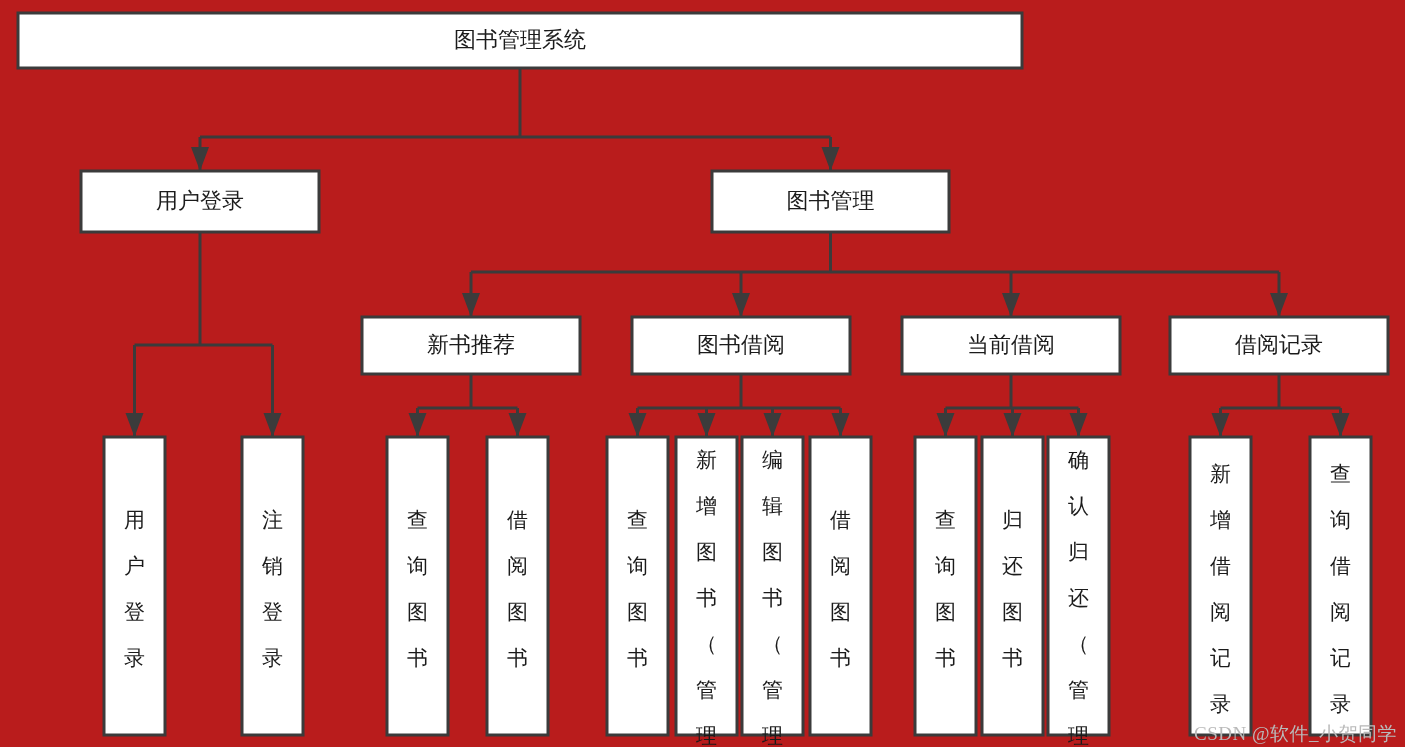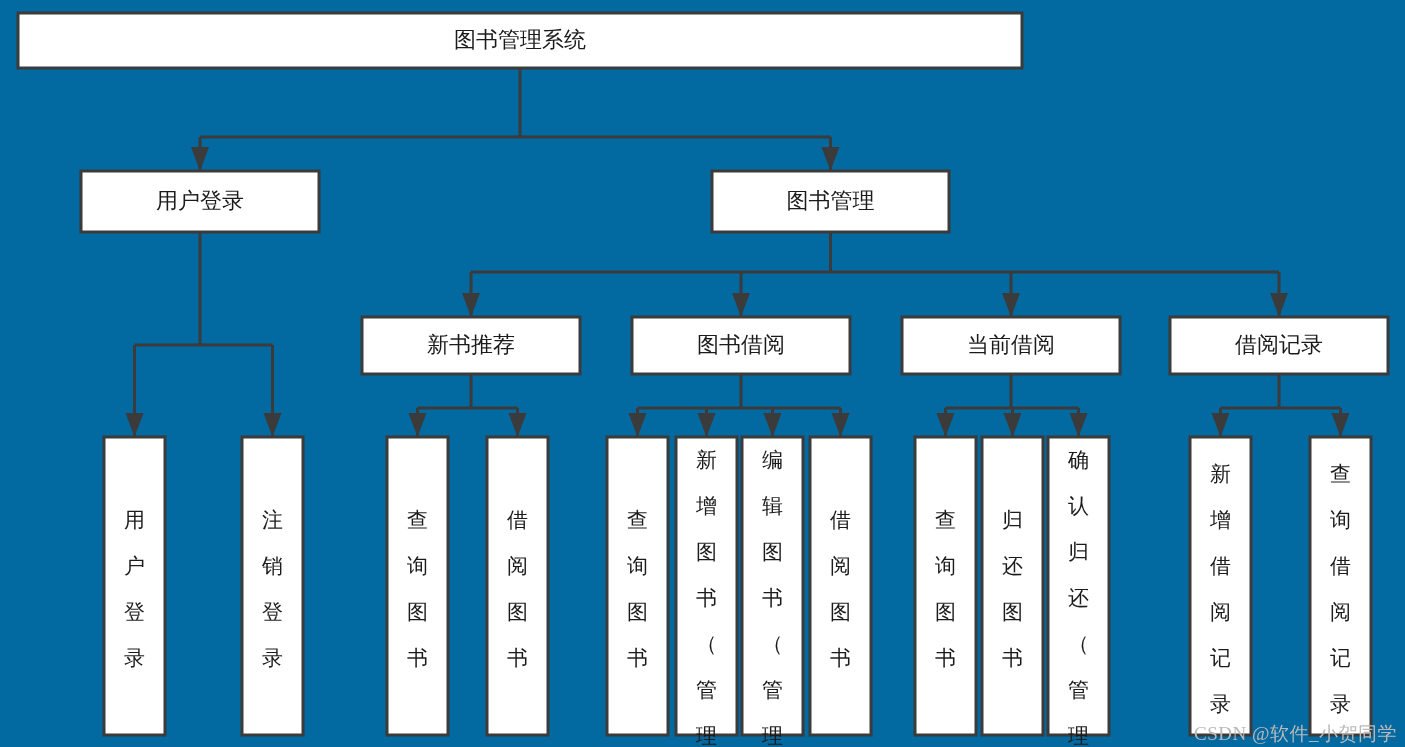--- a/index.html
+++ b/index.html
@@ -11,21 +11,21 @@
   body {
     width: 1405px;
     height: 747px;
     font-family: "Liberation Sans", "DejaVu Sans", sans-serif;
     overflow: hidden;
   }
   #diagram-root {
     position: relative;
     width: 1405px;
     height: 747px;
-    background: #0369a1;
+    background: #b91c1c;
   }
   svg#tree-svg {
     position: absolute;
     left: 0;
     top: 0;
     width: 1405px;
     height: 747px;
     display: block;
   }
   .node-box {

